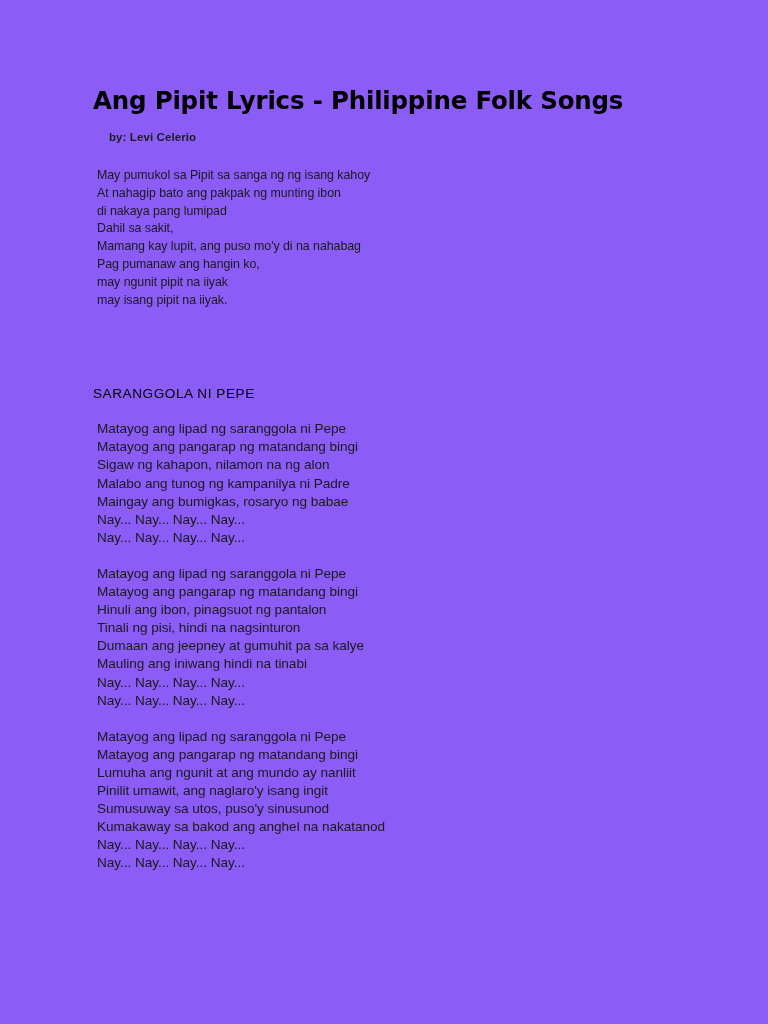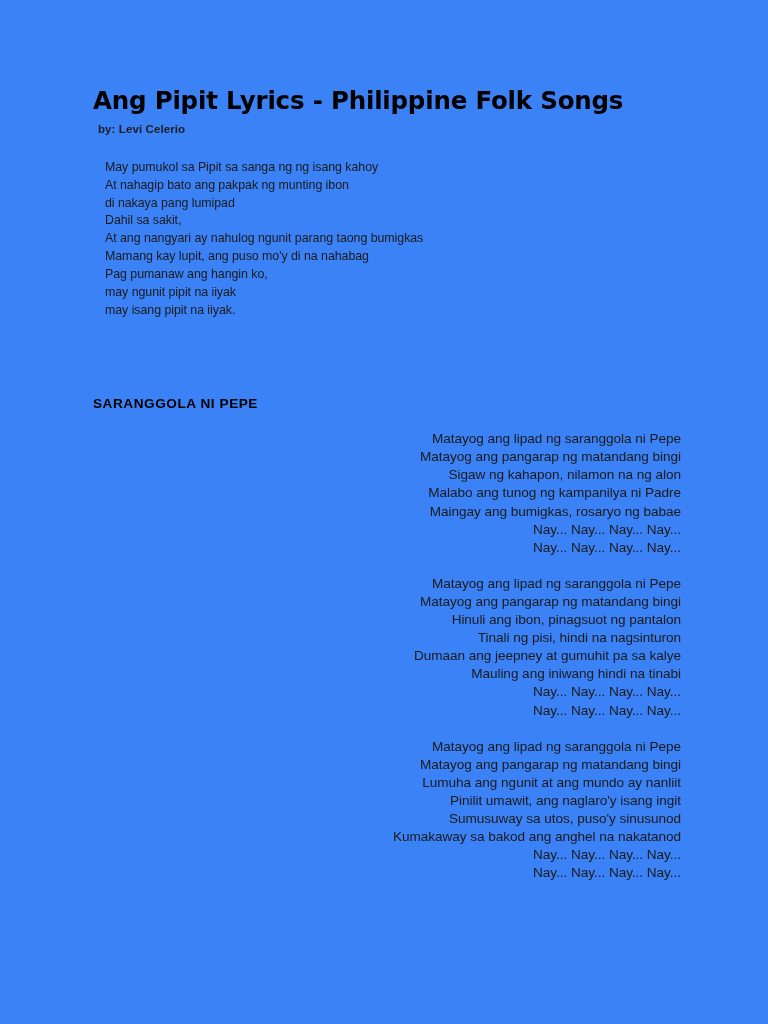--- a/index.html
+++ b/index.html
@@ -5,21 +5,21 @@
 <style>
   html, body {
     margin: 0;
     padding: 0;
     background: #ffffff;
   }
   .page {
     position: relative;
     width: 768px;
     height: 1024px;
-    background: #3b82f6;
+    background: #8b5cf6;
     overflow: hidden;
     box-sizing: border-box;
     font-family: "Liberation Sans", sans-serif;
     color: #1a1a1a;
     -webkit-font-smoothing: antialiased;
   }
   .content {
     position: absolute;
     left: 93px;
     top: 88px;
@@ -35,59 +35,58 @@
     line-height: 1.1;
     color: #000000;
     margin: 0 0 8px 0;
     white-space: nowrap;
   }
   .doc-byline {
     font-size: 11.5px;
     font-weight: bold;
     line-height: 1.2;
     color: #1c1c1c;
-    margin: 5px;
+    margin: 16px;
     letter-spacing: 0.1px;
   }
 
   
   .stanza {
-    margin: 12px;
+    margin: 4px;
   }
   .lyric-line {
     white-space: pre;
     margin: 0;
   }
 
   
   .section-one {
     margin-top: 22px;
   }
   .section-one .lyric-line {
     font-size: 12.4px;
     line-height: 17.9px;
     letter-spacing: -0.05px;
     color: #1a1a1a;
   }
 
   
   .section-heading {
     font-size: 13.6px;
-    font-weight: bold;
+    font-weight: normal;
     letter-spacing: 0.55px;
     line-height: 1.2;
     color: #000000;
     margin: 0;
   }
   .section-two {
     margin-top: 76px;
   }
   .section-two .stanza {
     margin-top: 18px;
-    text-align: right;
   }
   .section-two .lyric-line {
     font-size: 13.6px;
     line-height: 18.1px;
     letter-spacing: -0.05px;
     color: #1a1a1a;
   }
   .section-two .stanza + .stanza {
     margin-top: 18px;
   }
@@ -101,21 +100,20 @@
     <h1 class="doc-title">Ang Pipit Lyrics - Philippine Folk Songs</h1>
 
     <p class="doc-byline">by: Levi Celerio</p>
 
     <div class="section-one">
       <div class="stanza">
         <div class="lyric-line">May pumukol sa Pipit sa sanga ng ng isang kahoy</div>
         <div class="lyric-line">At nahagip bato ang pakpak ng munting ibon</div>
         <div class="lyric-line">di nakaya pang lumipad</div>
         <div class="lyric-line">Dahil sa sakit,</div>
-        <div class="lyric-line">At ang nangyari ay nahulog ngunit parang taong bumigkas</div>
         <div class="lyric-line">Mamang kay lupit, ang puso mo'y di na nahabag</div>
         <div class="lyric-line">Pag pumanaw ang hangin ko,</div>
         <div class="lyric-line">may ngunit pipit na iiyak</div>
         <div class="lyric-line">may isang pipit na iiyak.</div>
       </div>
     </div>
 
     <div class="section-two">
 
       <h2 class="section-heading">SARANGGOLA NI PEPE</h2>

